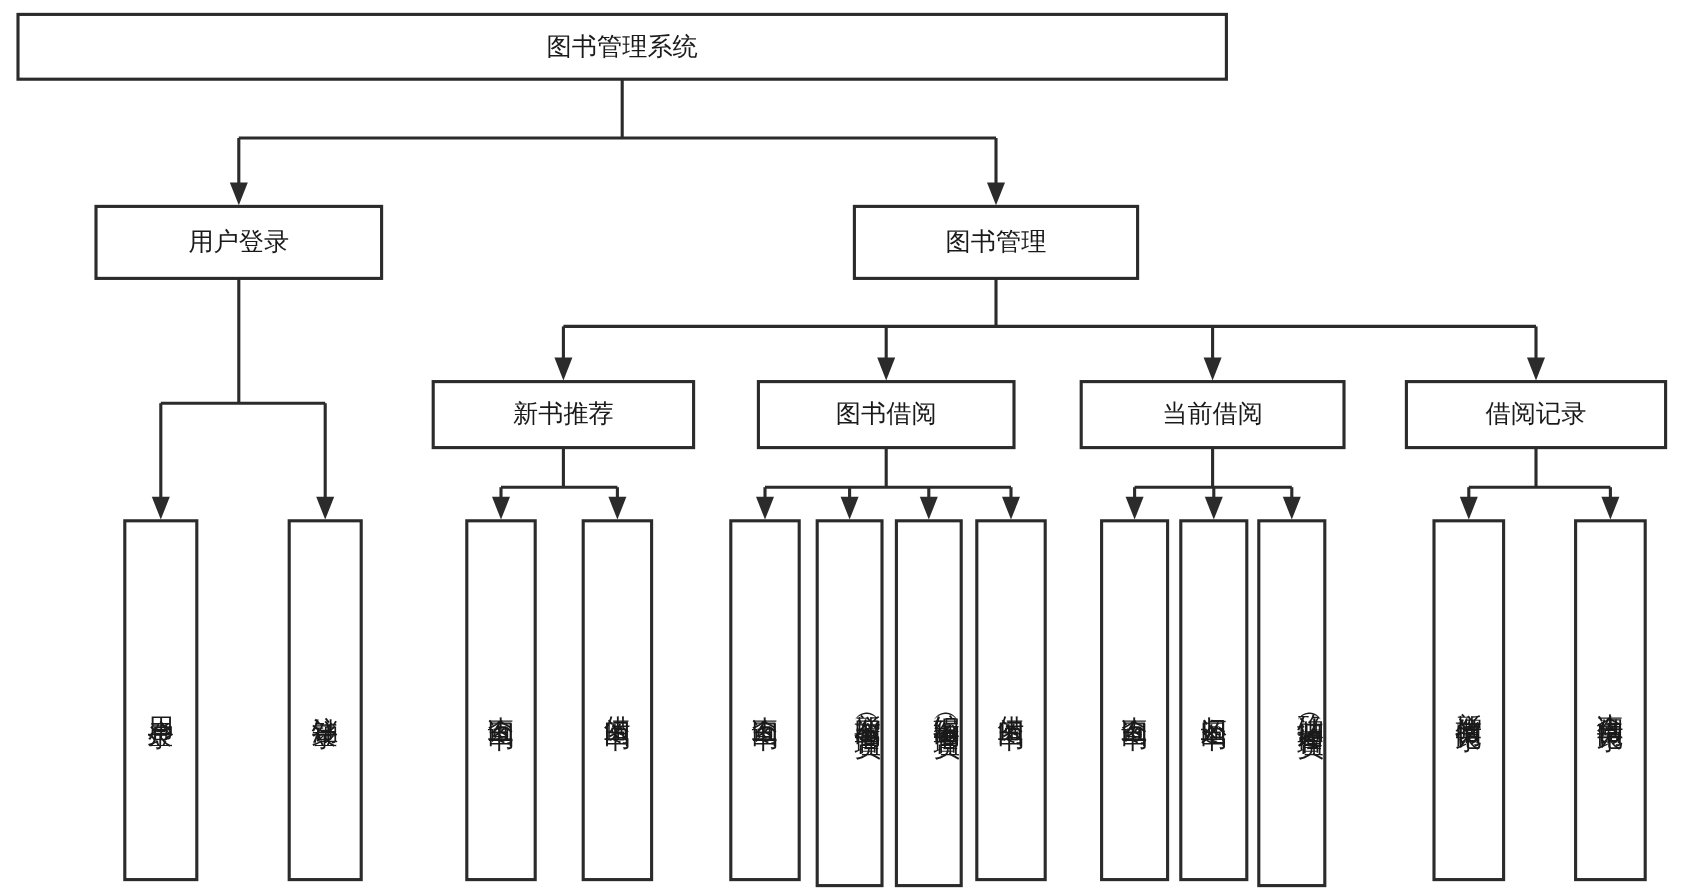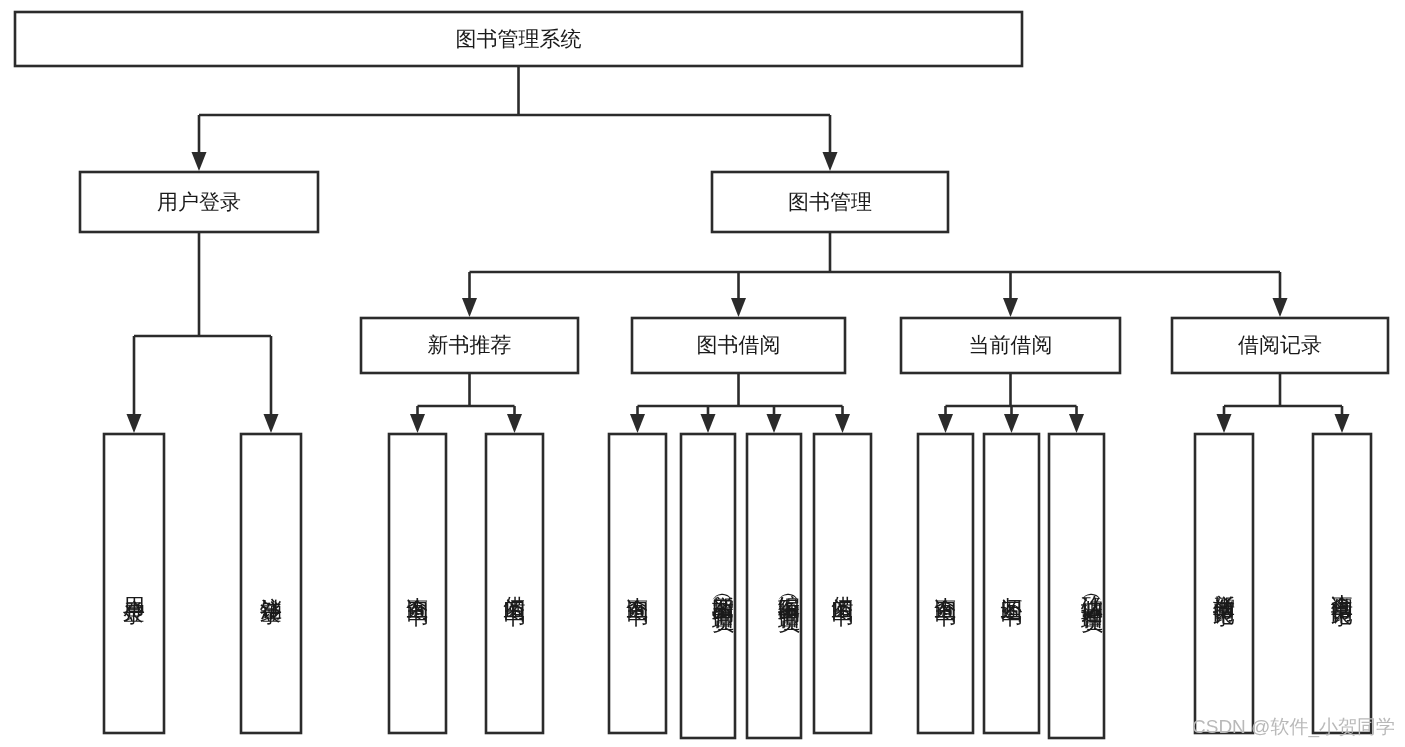--- a/index.html
+++ b/index.html
@@ -177,14 +177,13 @@
       <div class="node-label-v" style="left: 681px; top: 434px; width: 54px; height: 304px; align-items: flex-start; padding-top: 4px; box-sizing: border-box;">新增图书（管理员）</div>
       <div class="node-label-v" style="left: 747px; top: 434px; width: 54px; height: 304px; align-items: flex-start; padding-top: 4px; box-sizing: border-box;">编辑图书（管理员）</div>
       <div class="node-label-v" style="left: 814px; top: 434px; width: 57px; height: 299px;">借阅图书</div>
       <div class="node-label-v" style="left: 918px; top: 434px; width: 55px; height: 299px;">查询图书</div>
       <div class="node-label-v" style="left: 984px; top: 434px; width: 55px; height: 299px;">归还图书</div>
       <div class="node-label-v" style="left: 1049px; top: 434px; width: 55px; height: 304px; align-items: flex-start; padding-top: 4px; box-sizing: border-box;">确认归还（管理员）</div>
       <div class="node-label-v" style="left: 1195px; top: 434px; width: 58px; height: 299px;">新增借阅记录</div>
       <div class="node-label-v" style="left: 1313px; top: 434px; width: 58px; height: 299px;">查询借阅记录</div>
     </div>
 
-  <div class="watermark" style="left:1192px; top:714px;">CSDN @软件_小贺同学</div>
 </div>
 
 </body></html>

